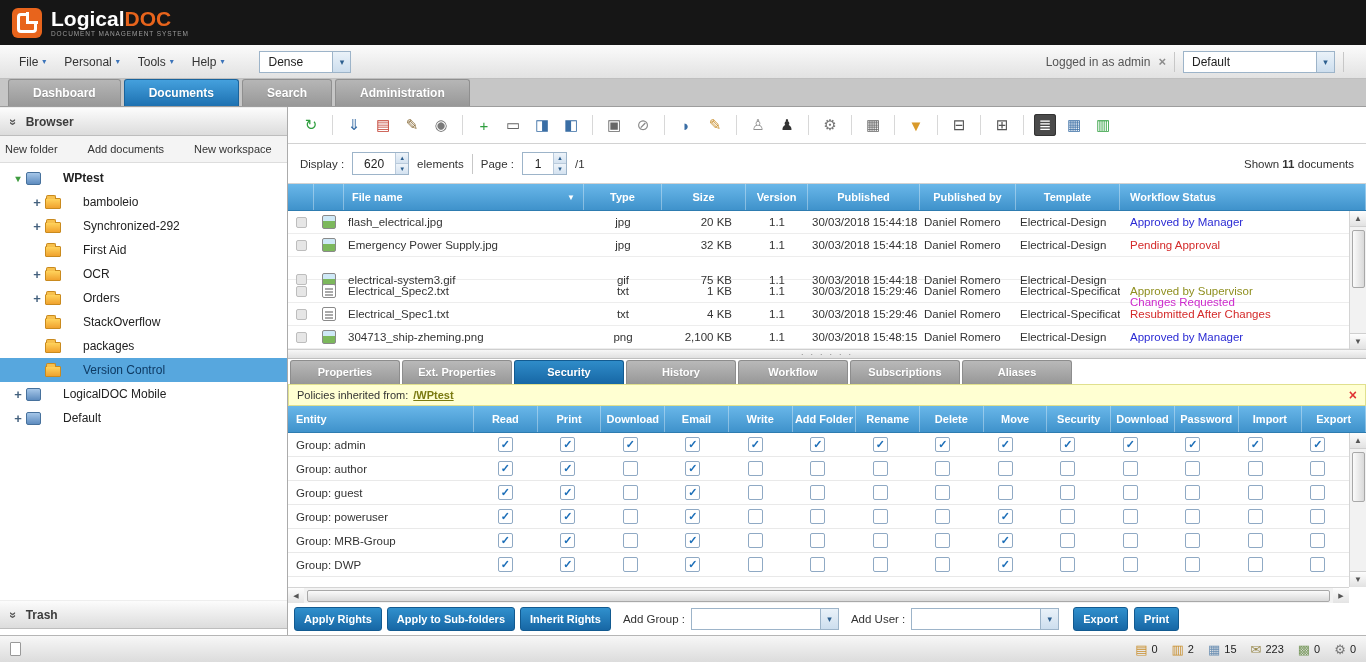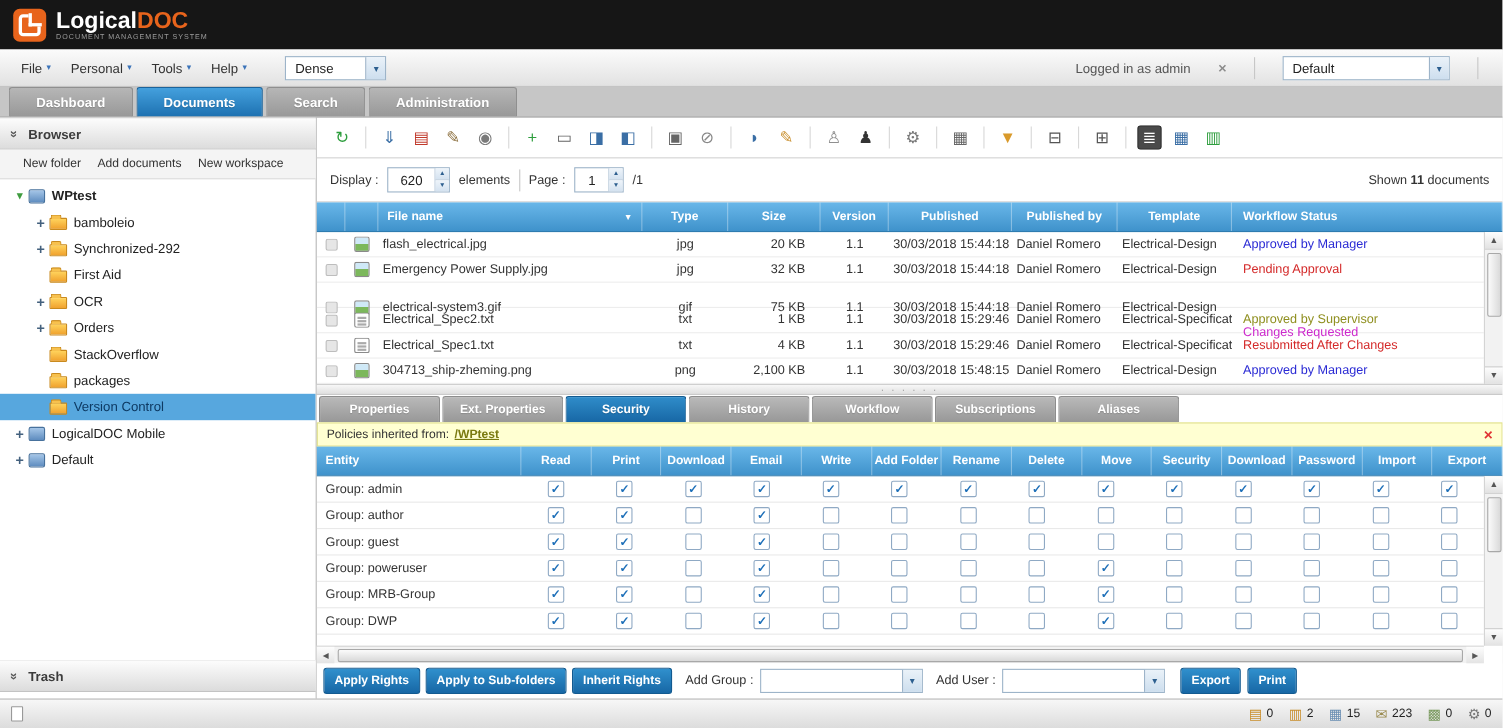--- a/index.html
+++ b/index.html
@@ -19,50 +19,50 @@
 
 
 #menubar{position:absolute;top:45px;left:0;right:0;height:34px;background:linear-gradient(#fbfbfb,#e2e2e2);border-bottom:1px solid #bfbfbf;display:flex;align-items:center;padding:0 10px;font-size:12px;color:#333}
 #menus{display:flex;align-items:center}
 .menu-item{display:flex;align-items:center;gap:4px;padding:4px 9px;cursor:pointer}
 .menu-item .caret{color:#3b73b9;font-size:8px}
 .combo{display:flex;align-items:center;height:22px;border:1px solid #9db4c9;background:#fff}
 .combo-text{padding:0 8px;font-size:12px;color:#222;white-space:nowrap}
 .combo-fill{flex:1}
 .combo-btn{width:18px;height:100%;background:linear-gradient(#eaf2f9,#cddeee);border-left:1px solid #9db4c9;display:flex;align-items:center;justify-content:center;color:#2d5f8f;font-size:9px;cursor:pointer}
-#menubar-right{margin-left:auto;display:flex;align-items:center;gap:25px;padding-right:12px}
+#menubar-right{margin-left:auto;display:flex;align-items:center;gap:8px;padding-right:12px}
 .vsep{width:1px;height:20px;background:#c7c7c7}
 #login-close{color:#8b8b8b;font-weight:bold;font-size:13px;cursor:pointer}
 #search-box{display:flex;align-items:center;gap:7px}
 #search-input{width:170px;height:22px;border:1px solid #b9b9b9;padding:0 6px;font-size:12px;color:#555;font-family:"Liberation Sans",sans-serif}
 .magnifier{width:12px;height:12px;border:3px solid #e8821a;border-radius:50%;position:relative;cursor:pointer}
 .magnifier::after{content:"";position:absolute;width:8px;height:3px;background:#e8821a;transform:rotate(45deg);right:-6px;bottom:-3px;border-radius:2px}
 
 
 #tabsbar{position:absolute;top:79px;left:0;right:0;height:28px;background:#c6c6c6;border-bottom:1px solid #9d9d9d;display:flex;align-items:flex-end;padding-left:8px;gap:3px}
 .main-tab{height:27px;line-height:27px;padding:0 24px;font-size:12px;font-weight:bold;color:#fff;background:linear-gradient(#b6b6b6,#989898);border:1px solid #8f8f8f;border-bottom:none;border-radius:3px 3px 0 0;cursor:pointer;text-shadow:0 1px 1px rgba(0,0,0,.18)}
 .main-tab.active{background:linear-gradient(#44a0dd,#1d71b1);border-color:#1a639b}
 
 
 #content{position:absolute;top:107px;bottom:27px;left:0;right:0;display:flex}
 #sidebar{width:288px;flex:0 0 288px;border-right:1px solid #ababab;display:flex;flex-direction:column;background:#fff}
 .section-header{height:29px;flex:0 0 29px;background:linear-gradient(#fcfcfc,#dcdcdc);border-top:1px solid #eee;border-bottom:1px solid #bdbdbd;display:flex;align-items:center;gap:9px;padding:0 10px;font-size:12px;font-weight:bold;color:#3c3c3c;cursor:pointer}
 .chev{color:#5b5b5b;font-weight:bold;display:inline-block;transform:rotate(90deg);font-size:12px}
-#sidebar-actions{height:27px;flex:0 0 27px;background:#f4f4f4;border-bottom:1px solid #ddd;display:flex;align-items:center;gap:5px;padding:0 16px}
+#sidebar-actions{height:27px;flex:0 0 27px;background:#f4f4f4;border-bottom:1px solid #ddd;display:flex;align-items:center;gap:20px;padding:0 0}
 .sb-action{font-size:11px;color:#333;padding:3px 5px;cursor:pointer;white-space:nowrap}
 #folder-tree{flex:1;overflow:hidden;padding-top:3px}
 .tree-row{height:24px;display:flex;align-items:center;cursor:pointer}
 .tree-row.selected{background:#57a7de}
 .tree-row.selected .tree-label{color:#0e3a63}
 .expander{width:16px;flex:0 0 16px;text-align:center;font-weight:bold;font-size:13px;color:#44617e}
 .expander.green{color:#3f9c3f;font-size:10px}
 .folder-icon{width:16px;height:11px;flex:0 0 16px;background:linear-gradient(#ffd35c,#f0a22e);border:1px solid #c98a1e;border-radius:1px;position:relative;margin-top:2px}
 .folder-icon::before{content:"";position:absolute;top:-4px;left:0;width:8px;height:3px;background:#f7c14e;border:1px solid #c98a1e;border-bottom:none;border-radius:2px 2px 0 0}
 .ws-icon{width:15px;height:13px;flex:0 0 15px;background:linear-gradient(#a5c6e8,#5e8cbf);border:1px solid #47719c;border-radius:2px}
-.tree-label{margin-left:6px;font-size:12px;color:#222;white-space:nowrap}
+.tree-label{margin-left:22px;font-size:12px;color:#222;white-space:nowrap}
 .tree-label.bold{font-weight:bold}
 .gap{height:10px}
 
 
 #main{flex:1;display:flex;flex-direction:column;min-width:0;background:#fff}
 #main-toolbar{height:37px;flex:0 0 37px;border-bottom:1px solid #d2d2d2;display:flex;align-items:center;padding:0 12px;gap:7px}
 .tb-icon{width:22px;height:22px;display:flex;align-items:center;justify-content:center;font-size:15px;cursor:pointer;border-radius:3px;flex:0 0 22px}
 .tb-icon.active{background:#4a4a4a;box-shadow:inset 0 0 0 1px #333}
 .tb-sep{width:1px;height:20px;background:#d8d8d8;margin:0 3px;flex:0 0 1px}
 

